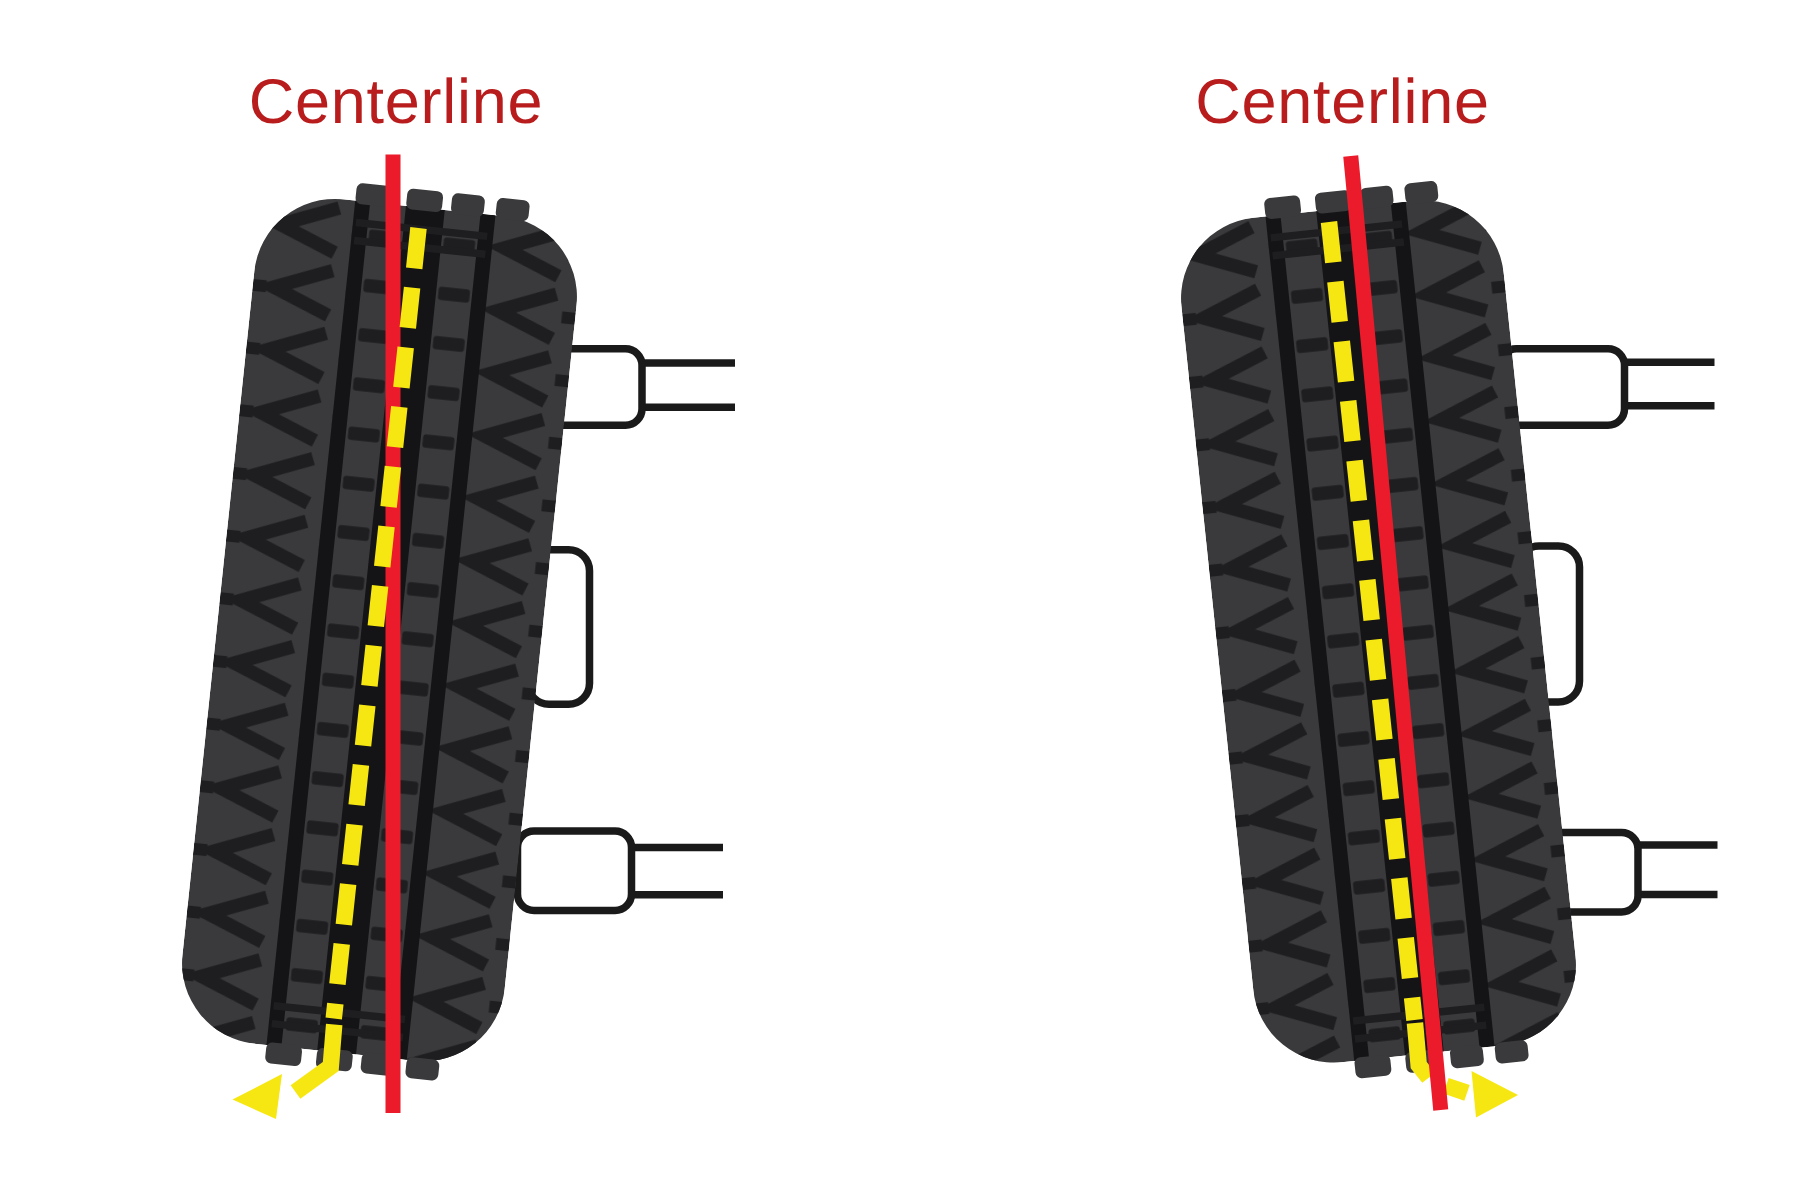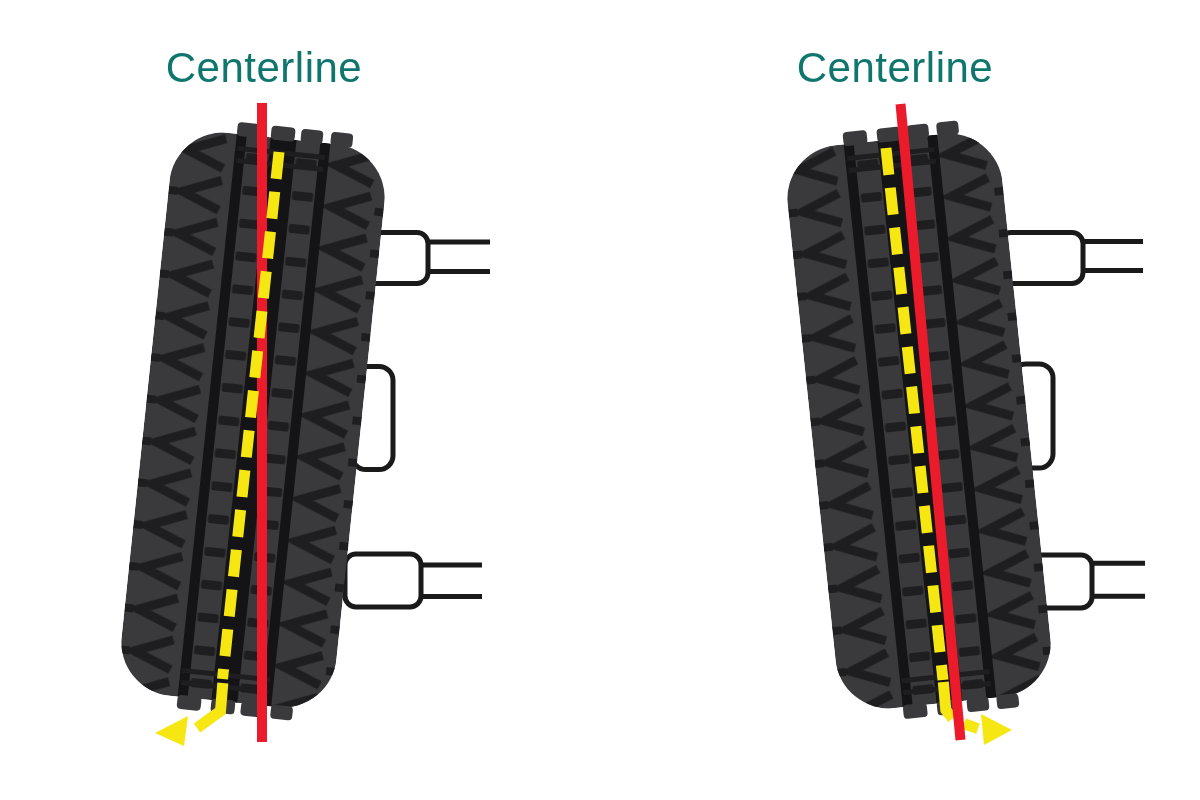--- a/index.html
+++ b/index.html
@@ -10,21 +10,21 @@
     overflow:hidden;
     font-family:"Liberation Sans", sans-serif;
   }
   .centerline-label{
     position:absolute;
     top:47px;
     transform:translateX(-50%);
     font-size:42px;
     line-height:42px;
     letter-spacing:0.5px;
-    color:#0f766e;
+    color:#b91c1c;
     white-space:nowrap;
     user-select:none;
   }
   #label-left{left:264px;}
   #label-right{left:895px;}
   svg{position:absolute;left:0;top:0;}
 </style>
 </head>
 <body>
 

